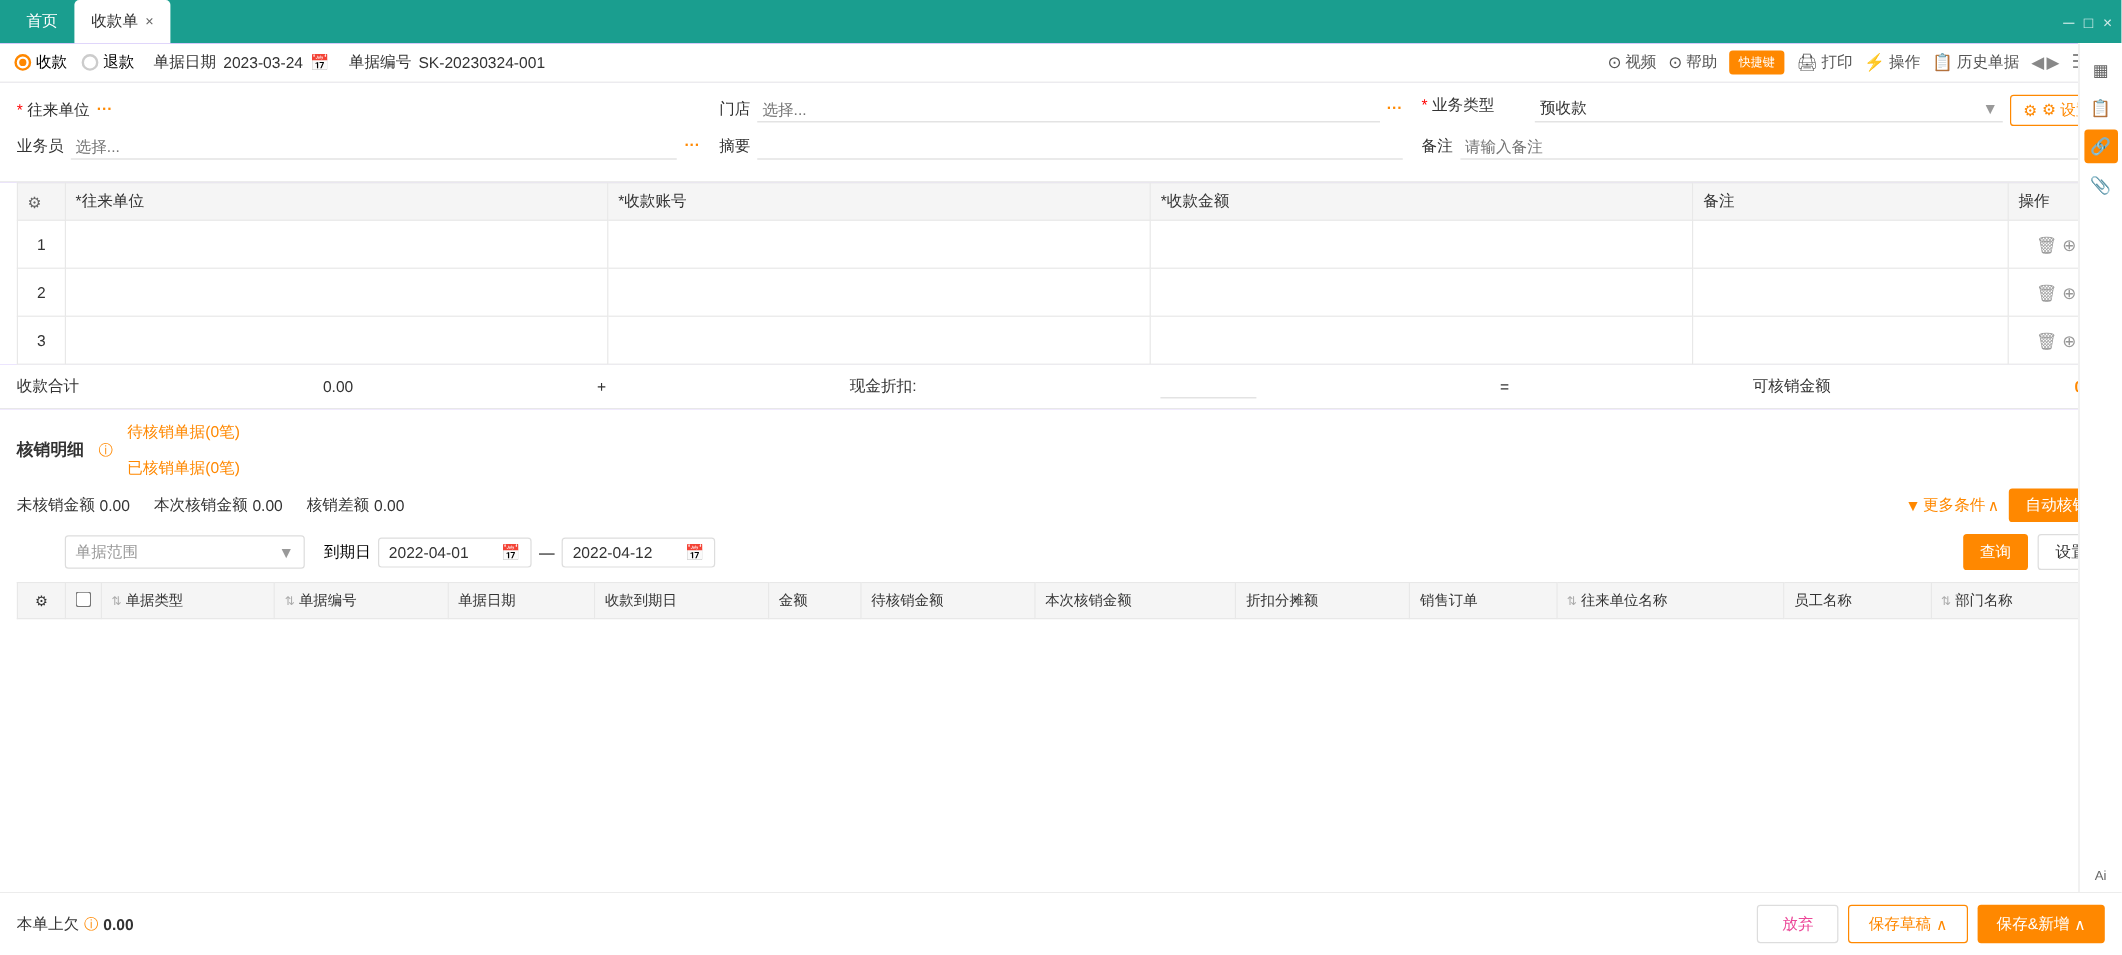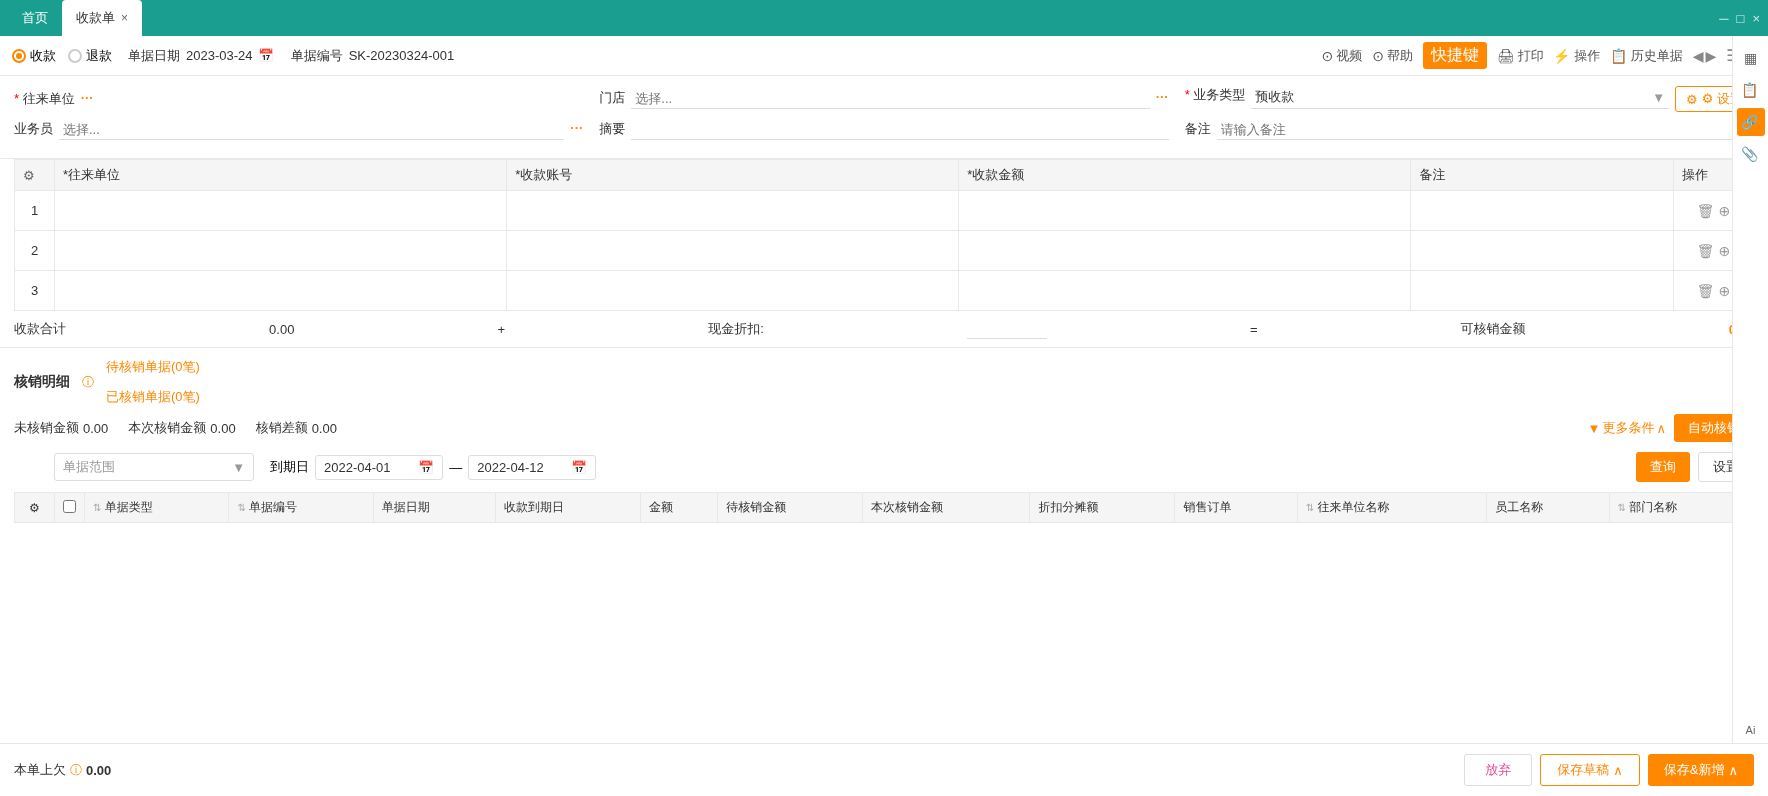--- a/index.html
+++ b/index.html
@@ -80,21 +80,21 @@
       align-items: center;
       gap: 10px;
       color: #555;
     }
     .toolbar-right-item {
       display: flex; align-items: center; gap: 3px; cursor: pointer; white-space: nowrap;
     }
     .toolbar-right-item .icon { font-size: 14px; }
     .highlight-btn {
       background: #ff8800; color: #fff; border: none;
-      padding: 3px 8px; border-radius: 3px; cursor: pointer; font-size: 16px;
+      padding: 3px 8px; border-radius: 3px; cursor: pointer; font-size: 10px;
     }
     .nav-arrows { display: flex; gap: 2px; }
     .nav-arrow { color: #888; cursor: pointer; font-size: 14px; }
     .view-icons { display: flex; gap: 2px; }
     .view-icon { color: #888; cursor: pointer; font-size: 16px; }
     .view-icon.active { color: #ff8800; }
 
     
     .form-area {
       padding: 10px 14px;
@@ -124,21 +124,21 @@
       border: none;
       border-bottom: 1px solid #ddd;
       padding: 2px 4px;
       color: #999;
       outline: none;
       background: transparent;
     }
     .ellipsis-btn { color: #ff8800; cursor: pointer; font-weight: bold; }
     .business-type-select {
       display: flex; align-items: center; gap: 4px;
-      border-bottom: 1px solid #ddd; padding: 2px 4px; flex: 1;
+      border-bottom: 1px solid #ddd; padding: 2px 4px; flex: 1; margin-left: 28px;
     }
     .business-type-value { flex: 1; color: #333; }
     .dropdown-arrow { color: #999; cursor: pointer; }
     .settings-btn {
       background: #fff; border: 1px solid #ff8800; color: #ff8800;
       padding: 3px 10px; border-radius: 3px; cursor: pointer; font-size: 12px;
       display: flex; align-items: center; gap: 4px;
     }
 
     

